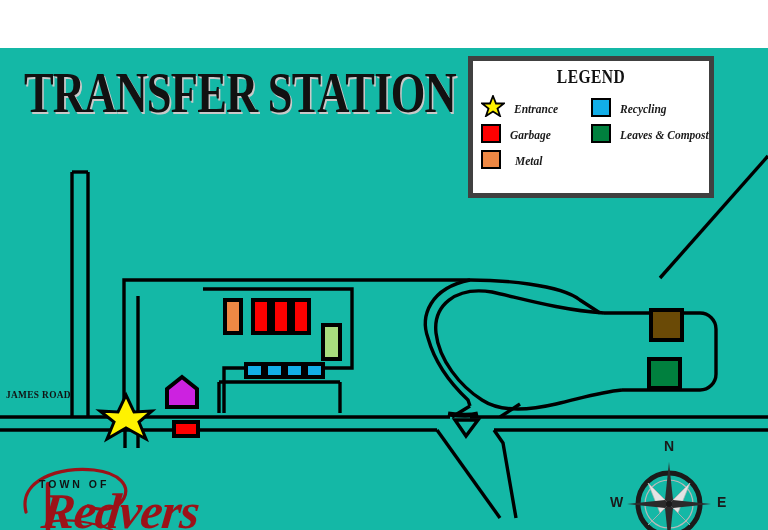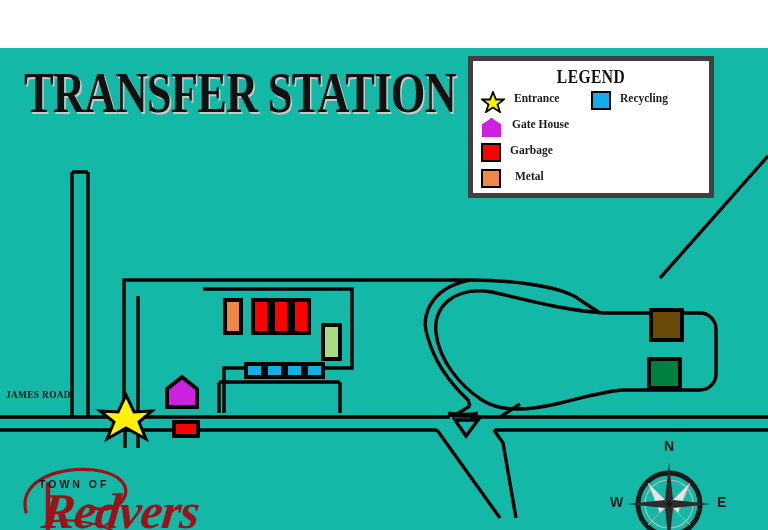--- a/index.html
+++ b/index.html
@@ -31,21 +31,21 @@
   }
   #legend-title{
     text-align:center;font-weight:700;font-size:19px;
     letter-spacing:0.5px;margin-top:5px;
     transform:scaleX(.82);
     font-family:"Liberation Serif",serif;
     color:#111;
   }
   .legend-cols{display:flex;margin-top:3px;padding:0 8px;box-sizing:border-box;}
   .legend-col{width:50%;}
-  .legend-row{display:flex;align-items:flex-start;height:26px;}
+  .legend-row{display:flex;align-items:flex-end;height:26px;font-style:italic;}
   .swatch{width:20px;height:19px;border:2.5px solid #000;box-sizing:border-box;flex:0 0 auto;}
   .swatch-pent{
     width:22px;height:21px;border:0;flex:0 0 auto;position:relative;
   }
   .swatch-pent i{
     display:block;width:19px;height:19px;margin:1px 0 0 1px;
     background:var(--c);
     clip-path:polygon(50% 0%,100% 33%,100% 100%,0% 100%,0% 33%);
     box-shadow:0 0 0 2px #000;
     -webkit-clip-path:polygon(50% 0%,100% 33%,100% 100%,0% 100%,0% 33%);
@@ -194,26 +194,20 @@
 
       <div class="legend-col">
 
         <div class="legend-row">
           <svg class="swatch-star" viewBox="0 0 24 22">
             <polygon points="12,1 15,8.5 23,8.5 16.5,13.5 19,21 12,16.5 5,21 7.5,13.5 1,8.5 9,8.5" fill="#FFF200" stroke="#000" stroke-width="1.8"></polygon>
           </svg>
           <span class="legend-label">Entrance</span>
         </div>
 
-        <div class="legend-row">
-          <span class="swatch-pent" style="--c:#CC22E0">
-            <i></i>
-          </span>
-          <span class="legend-label">Gate House</span>
-        </div>
 
         <div class="legend-row">
           <span class="swatch" style="background:#FE0000"></span>
           <span class="legend-label">Garbage</span>
         </div>
 
         <div class="legend-row">
           <span class="swatch" style="background:#EE8844"></span>
           <span class="legend-label" style="margin-left:14px">Metal</span>
         </div>
@@ -221,20 +215,24 @@
 
       <div class="legend-col">
 
         <div class="legend-row">
           <span class="swatch" style="background:#12AEE8"></span>
           <span class="legend-label">Recycling</span>
         </div>
 
 
 
+        <div class="legend-row">
+          <span class="swatch" style="background:#00803E"></span>
+          <span class="legend-label">Leaves &amp; Compost</span>
+        </div>
       </div>
     </div>
   </div>
 
   <div id="james-road">JAMES ROAD</div>
 
   <div id="logo">
     <svg viewBox="0 0 200 95" style="position:absolute;left:0;top:0;width:200px;height:95px;">
       <path d="M18 52 C 10 20 52 6 86 10 C 112 13 122 26 116 38 C 110 50 92 52 80 46" fill="none" stroke="#9C1218" stroke-width="3.2" stroke-linecap="round"></path>
       <path d="M40 24 V92" fill="none" stroke="#9C1218" stroke-width="4.4" stroke-linecap="round"></path>

